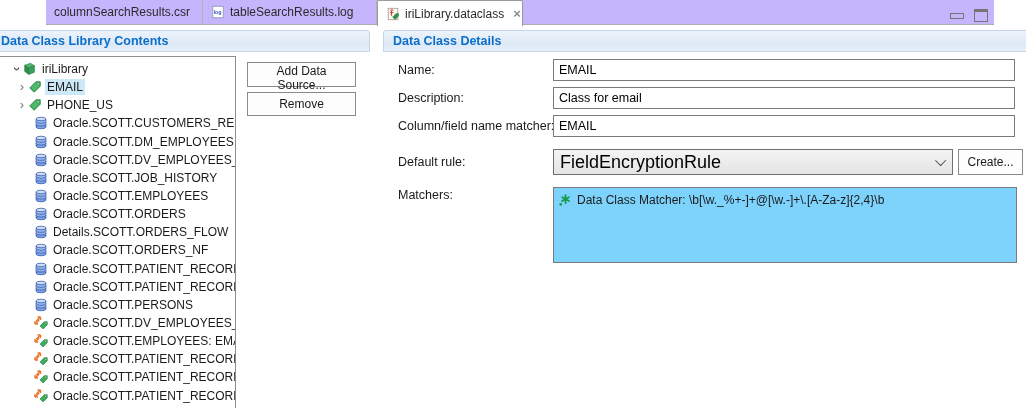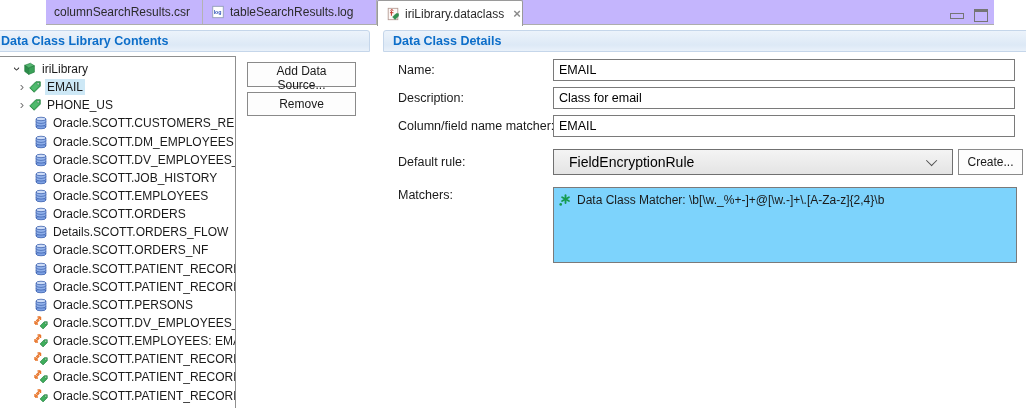--- a/index.html
+++ b/index.html
@@ -38,21 +38,21 @@
   .type-root{padding-left:13px;}
   .type-dataclass{padding-left:18px;}
   .type-table,.type-mapping{padding-left:24px;}
   
   .side-btn{position:absolute;left:247px;width:109px;background:#fdfdfd;border:1px solid #8a8a8a;font-size:12px;color:#1a1a1a;font-family:"Liberation Sans",sans-serif;text-align:center;box-sizing:border-box;}
   #btn-add{top:62px;height:25px;}
   #btn-remove{top:92px;height:24px;}
   
   .fld-label{position:absolute;left:398px;font-size:12.5px;color:#1a1a1a;}
   .txt-input{position:absolute;left:553px;width:462px;height:22px;box-sizing:border-box;border:1px solid #7a7a7a;background:#fff;font-size:12.5px;color:#000;padding:0 5px;font-family:"Liberation Sans",sans-serif;}
-  .combo{position:absolute;left:553px;top:149px;width:400px;height:26px;box-sizing:border-box;border:1px solid #707070;background:linear-gradient(180deg,#f4f4f4,#e4e4e4);display:flex;align-items:center;padding:0 15px;font-size:14px;color:#000;}
+  .combo{position:absolute;left:553px;top:149px;width:400px;height:26px;box-sizing:border-box;border:1px solid #707070;background:linear-gradient(180deg,#f4f4f4,#e4e4e4);display:flex;align-items:center;padding:0 6px;font-size:18px;color:#000;}
   .combo .chev{margin-left:auto;width:7px;height:7px;border-left:1.5px solid #4f4f4f;border-bottom:1.5px solid #4f4f4f;transform:rotate(-45deg) translateY(-2px);}
   #btn-create{position:absolute;left:958px;top:149px;width:65px;height:26px;background:#fdfdfd;border:1px solid #8a8a8a;font-size:12px;color:#1a1a1a;box-sizing:border-box;font-family:"Liberation Sans",sans-serif;}
   .matcherbox{position:absolute;left:553px;top:187px;width:464px;height:76px;box-sizing:border-box;border:1px solid #7a7a7a;background:#7dd3fc;padding:3px 4px;overflow:hidden;}
   .matcher-item{display:flex;align-items:center;gap:5px;font-size:12px;color:#1a1a1a;height:18px;white-space:nowrap;}
   svg{display:block;}
 </style>
 </head>
 <body>
 
 <div class="tabbar">

